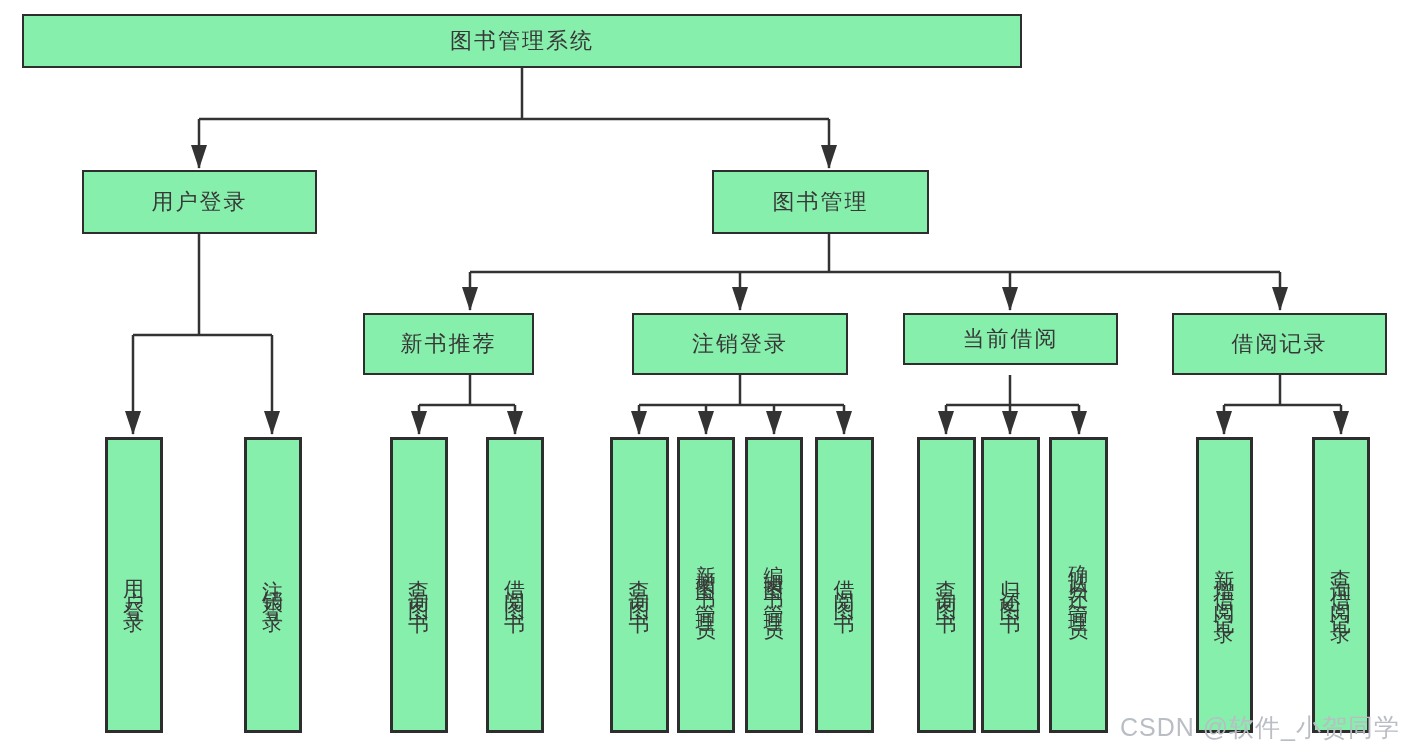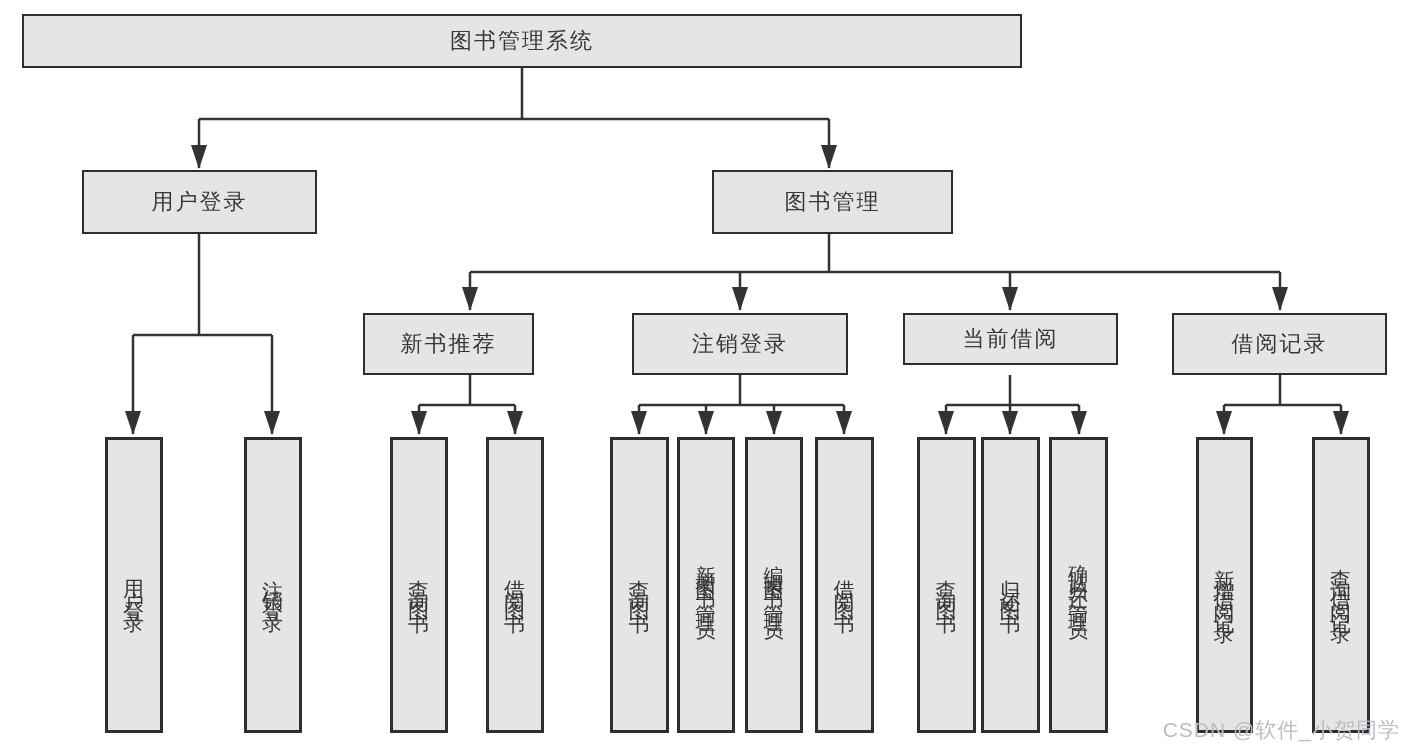--- a/index.html
+++ b/index.html
@@ -11,41 +11,41 @@
     font-family: "Liberation Sans", "DejaVu Sans", sans-serif;
     color: #383838;
   }
   .canvas { position: absolute; inset: 0; }
   .wires { position: absolute; left: 0; top: 0; }
   .node {
     position: absolute;
     display: flex;
     align-items: center;
     justify-content: center;
-    background: #e5e5e5;
+    background: #86efac;
     border: 2px solid #2e2e2e;
     font-size: 22px;
     letter-spacing: 2px;
     white-space: nowrap;
   }
   .leaf { border-width: 3px; }
   .leaf .vtext {
     writing-mode: vertical-lr;
     text-orientation: mixed;
     font-size: 21px;
     line-height: 1;
     letter-spacing: 11px;
     white-space: nowrap;
   }
   .leaf.long .vtext { font-size: 20px; letter-spacing: 8px; }
   .watermark {
     position: absolute;
     right: 5px;
     bottom: 3px;
-    font-size: 21px;
+    font-size: 25px;
     color: #b9bdc4;
     letter-spacing: 1px;
     z-index: 5;
     white-space: nowrap;
   }
 </style>
 </head>
 <body>
 
 <div class="canvas">
@@ -100,21 +100,21 @@
     </g>
   </svg>
 
   <div class="node root" style="left:22px; top:14px; width:1000px; height:54px;">
     <span>图书管理系统</span>
   </div>
 
   <div class="node" style="left:82px; top:170px; width:235px; height:64px;">
     <span>用户登录</span>
   </div>
-  <div class="node" style="left:712px; top:170px; width:241px; height:64px;">
+  <div class="node" style="left:712px; top:170px; width:217px; height:64px;">
     <span>图书管理</span>
   </div>
 
   <div class="node" style="left:363px; top:313px; width:171px; height:62px;">
     <span>新书推荐</span>
   </div>
   <div class="node" style="left:632px; top:313px; width:216px; height:62px;">
     <span>注销登录</span>
   </div>
   <div class="node" style="left:903px; top:313px; width:215px; height:52px;">

